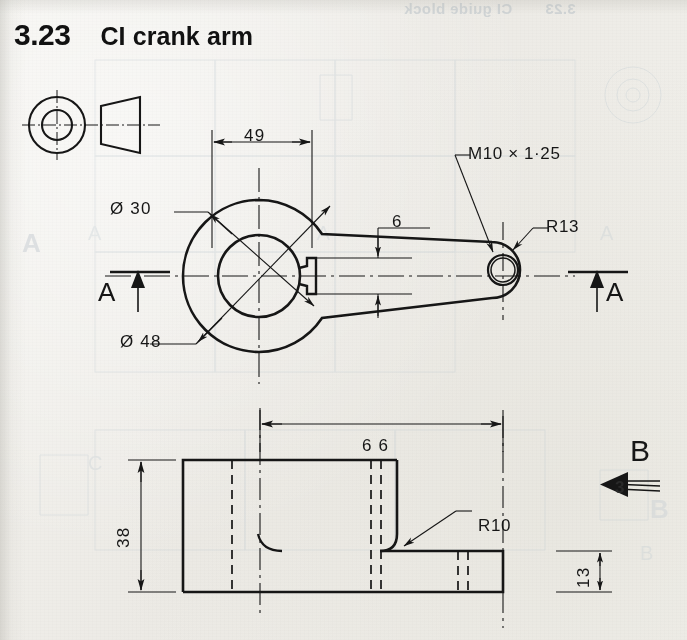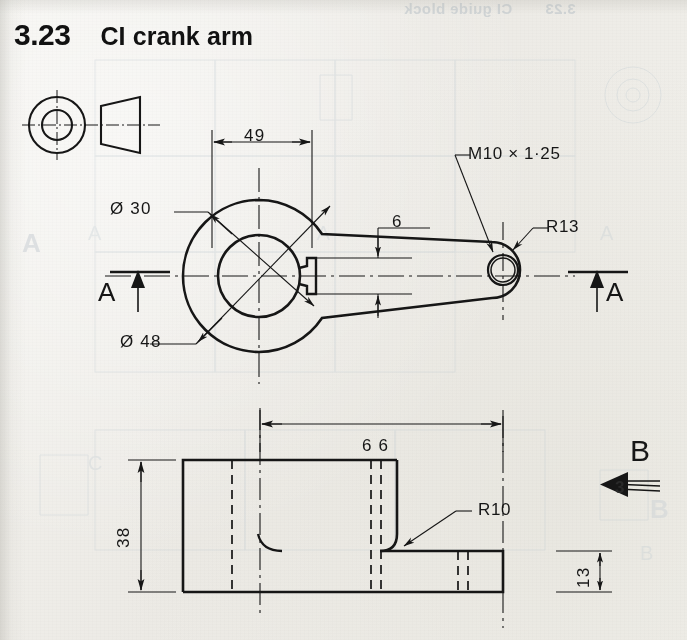--- a/index.html
+++ b/index.html
@@ -361,21 +361,21 @@
   <div class="view-letter" style="left:98px; top:277px;">A</div>
 
   <div class="view-letter" style="left:606px; top:277px;">A</div>
 
   <div class="dim-text" style="left:362px; top:398px;margin-top:38px;">6 6</div>
 
   <div class="dim-text rot90" style="left:114px; top:548px;">38</div>
 
   <div class="dim-text rot90" style="left:574px; top:588px;">13</div>
 
-  <div class="note-text" style="left:478px; top:500px;">R10</div>
+  <div class="note-text" style="left:478px; top:516px;">R10</div>
 
   <div class="view-letter" style="left:630px; top:434px; font-size:30px;">B</div>
 
   <div class="bleed" id="bleed-number">3</div>
   <div class="bleed" id="bleed-letter-a">A</div>
   <div class="bleed" id="bleed-letter-b">B</div>
 
 </div>
 
 </body></html>

